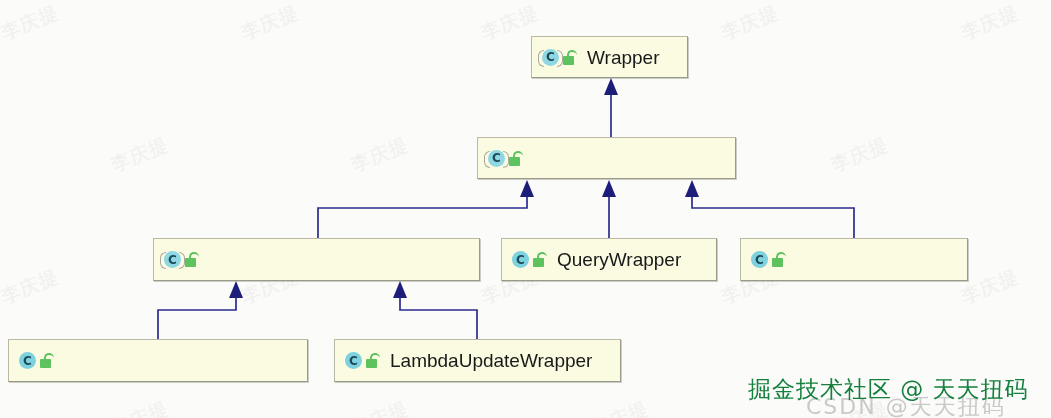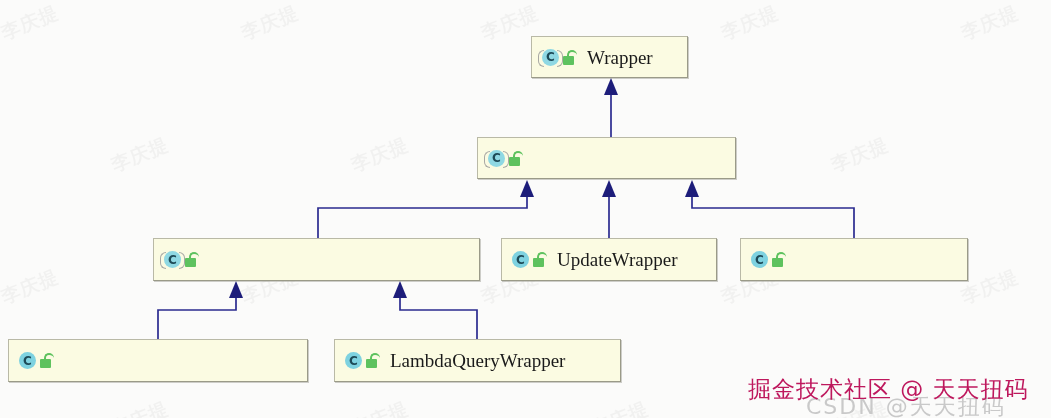--- a/index.html
+++ b/index.html
@@ -134,40 +134,40 @@
     left: 4px;
     top: 0;
     width: 8px;
     height: 7px;
     border: 2px solid #5ec25e;
     border-bottom: none;
     border-right: none;
     border-radius: 5px 5px 0 0;
   }
   .node .node-label {
-    font-family: Liberation Serif, serif;
+    font-family: Liberation Sans, sans-serif;
     font-size: 19px;
     color: #1a1a1a;
     white-space: nowrap;
     line-height: 1;
   }
 
   
   .brand-wm {
     position: absolute;
     z-index: 3;
     white-space: nowrap;
     font-family: "DejaVu Sans", "Liberation Sans", sans-serif;
     pointer-events: none;
   }
   #brand-main {
     left: 748px;
     top: 374px;
     font-size: 23px;
-    color: #be185d;
+    color: #15803d;
     letter-spacing: 1px;
   }
   #brand-sub {
     left: 806px;
     top: 392px;
     font-size: 22px;
     color: #c9c9c9;
     letter-spacing: 2px;
   }
 </style>
@@ -256,21 +256,21 @@
       </div>
       <div class="node" style="left: 501px; top: 238px; width: 216px; height: 43px;">
         <span class="icon-class">
           <span class="disc"></span>
           <span class="cglyph">C</span>
         </span>
         <span class="icon-lock">
           <span class="shackle"></span>
           <span class="body"></span>
         </span>
-        <span class="node-label">UpdateWrapper</span>
+        <span class="node-label">QueryWrapper</span>
       </div>
       <div class="node" style="left: 740px; top: 238px; width: 228px; height: 43px;">
         <span class="icon-class">
           <span class="disc"></span>
           <span class="cglyph">C</span>
         </span>
         <span class="icon-lock">
           <span class="shackle"></span>
           <span class="body"></span>
         </span>
@@ -287,20 +287,20 @@
       </div>
       <div class="node" style="left: 334px; top: 339px; width: 287px; height: 43px;">
         <span class="icon-class">
           <span class="disc"></span>
           <span class="cglyph">C</span>
         </span>
         <span class="icon-lock">
           <span class="shackle"></span>
           <span class="body"></span>
         </span>
-        <span class="node-label">LambdaQueryWrapper</span>
+        <span class="node-label">LambdaUpdateWrapper</span>
       </div>
     </div>
 
   <div class="brand-wm" id="brand-sub">CSDN @天天扭码</div>
   <div class="brand-wm" id="brand-main">掘金技术社区 @ 天天扭码</div>
 
 </div>
 
 </body></html>

